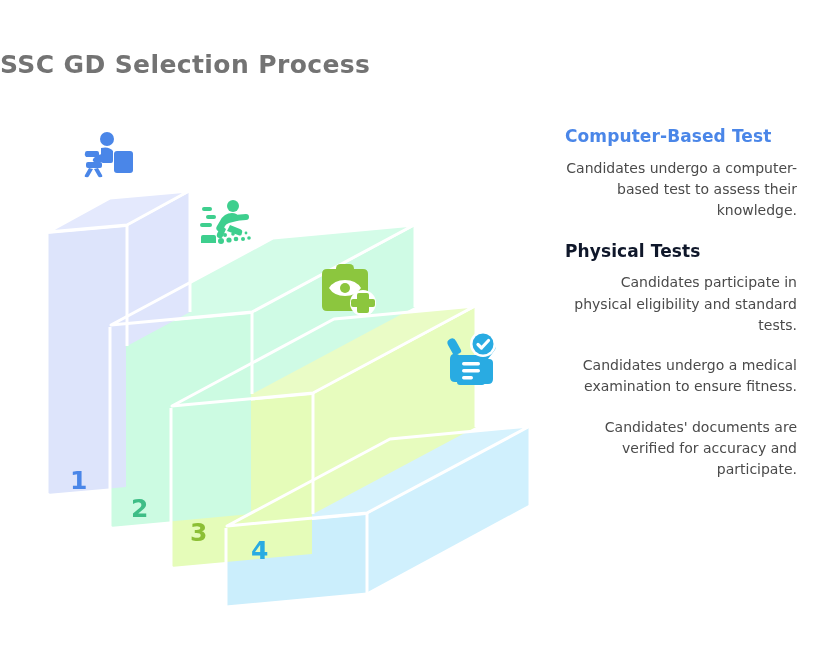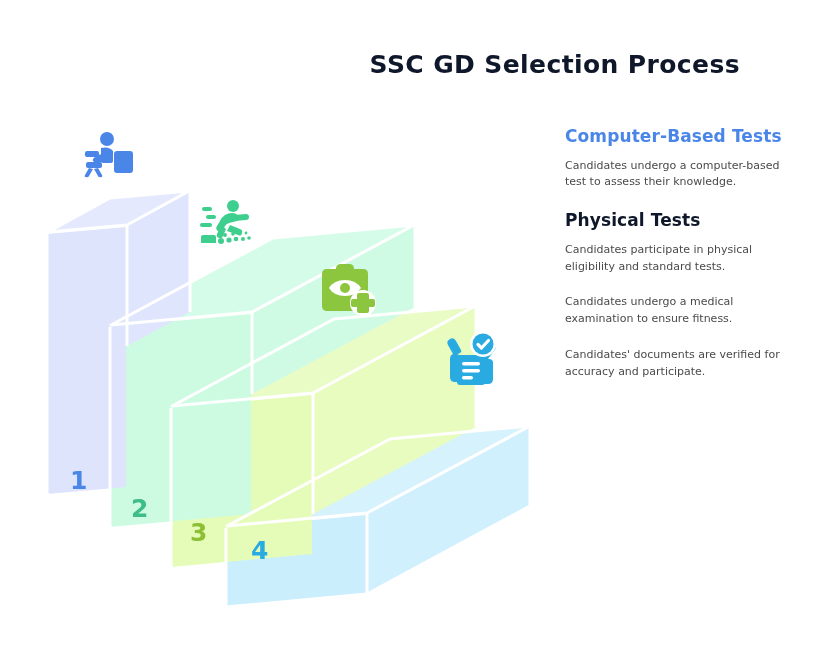--- a/index.html
+++ b/index.html
@@ -19,25 +19,25 @@
     height: 672px;
     background: #ffffff;
   }
 
   
   .title {
     position: absolute;
     left: 0;
     top: 50px;
     width: 740px;
-    text-align: right;
+    text-align: left;
     font-family: "DejaVu Sans", "Liberation Sans", sans-serif;
     font-size: 25px;
     font-weight: bold;
-    color: #0f172a;
+    color: #737373;
     letter-spacing: 0.4px;
   }
 
   
   .stairs {
     position: absolute;
     left: 0;
     top: 0;
     width: 560px;
     height: 672px;
@@ -71,25 +71,26 @@
   .legend-heading {
     font-family: "DejaVu Sans", "Liberation Sans", sans-serif;
     font-size: 17px;
     font-weight: bold;
     line-height: 1.22;
     margin: 0 0 11px 0;
     letter-spacing: 0.1px;
   }
   .legend-body {
     font-family: "DejaVu Sans", "Liberation Sans", sans-serif;
-    font-size: 11px;
+    font-size: 14px;
     line-height: 1.52;
     color: #4a4a4a;
     margin: 0;
     max-width: 232px;
+    text-align: right;
   }
 </style>
 </head>
 <body>
 
 <div id="root">
 
   <div class="title">SSC GD Selection Process</div>
 
   <div class="stairs">
@@ -273,21 +274,21 @@
           <circle cx="38" cy="11" r="10.5" fill="#29abe2"></circle>
           <path d="M33 11.5 l3.5 3.5 l7 -7.5" stroke="#ffffff" stroke-width="3.2" fill="none" stroke-linecap="round" stroke-linejoin="round"></path>
         </g>
       </svg>
     </div>
   </div>
 
   <div class="legend">
 
     <div class="legend-item">
-      <p class="legend-heading" style="color:#4a86e8;">Computer-Based Tests</p>
+      <p class="legend-heading" style="color:#4a86e8;">Computer-Based Test</p>
       <p class="legend-body">Candidates undergo a computer-based test to assess their knowledge.</p>
     </div>
 
     <div class="legend-item">
       <p class="legend-heading" style="color:#0f172a;">Physical Tests</p>
       <p class="legend-body">Candidates participate in physical eligibility and standard tests.</p>
     </div>
 
     <div class="legend-item">
       <p class="legend-body">Candidates undergo a medical examination to ensure fitness.</p>

